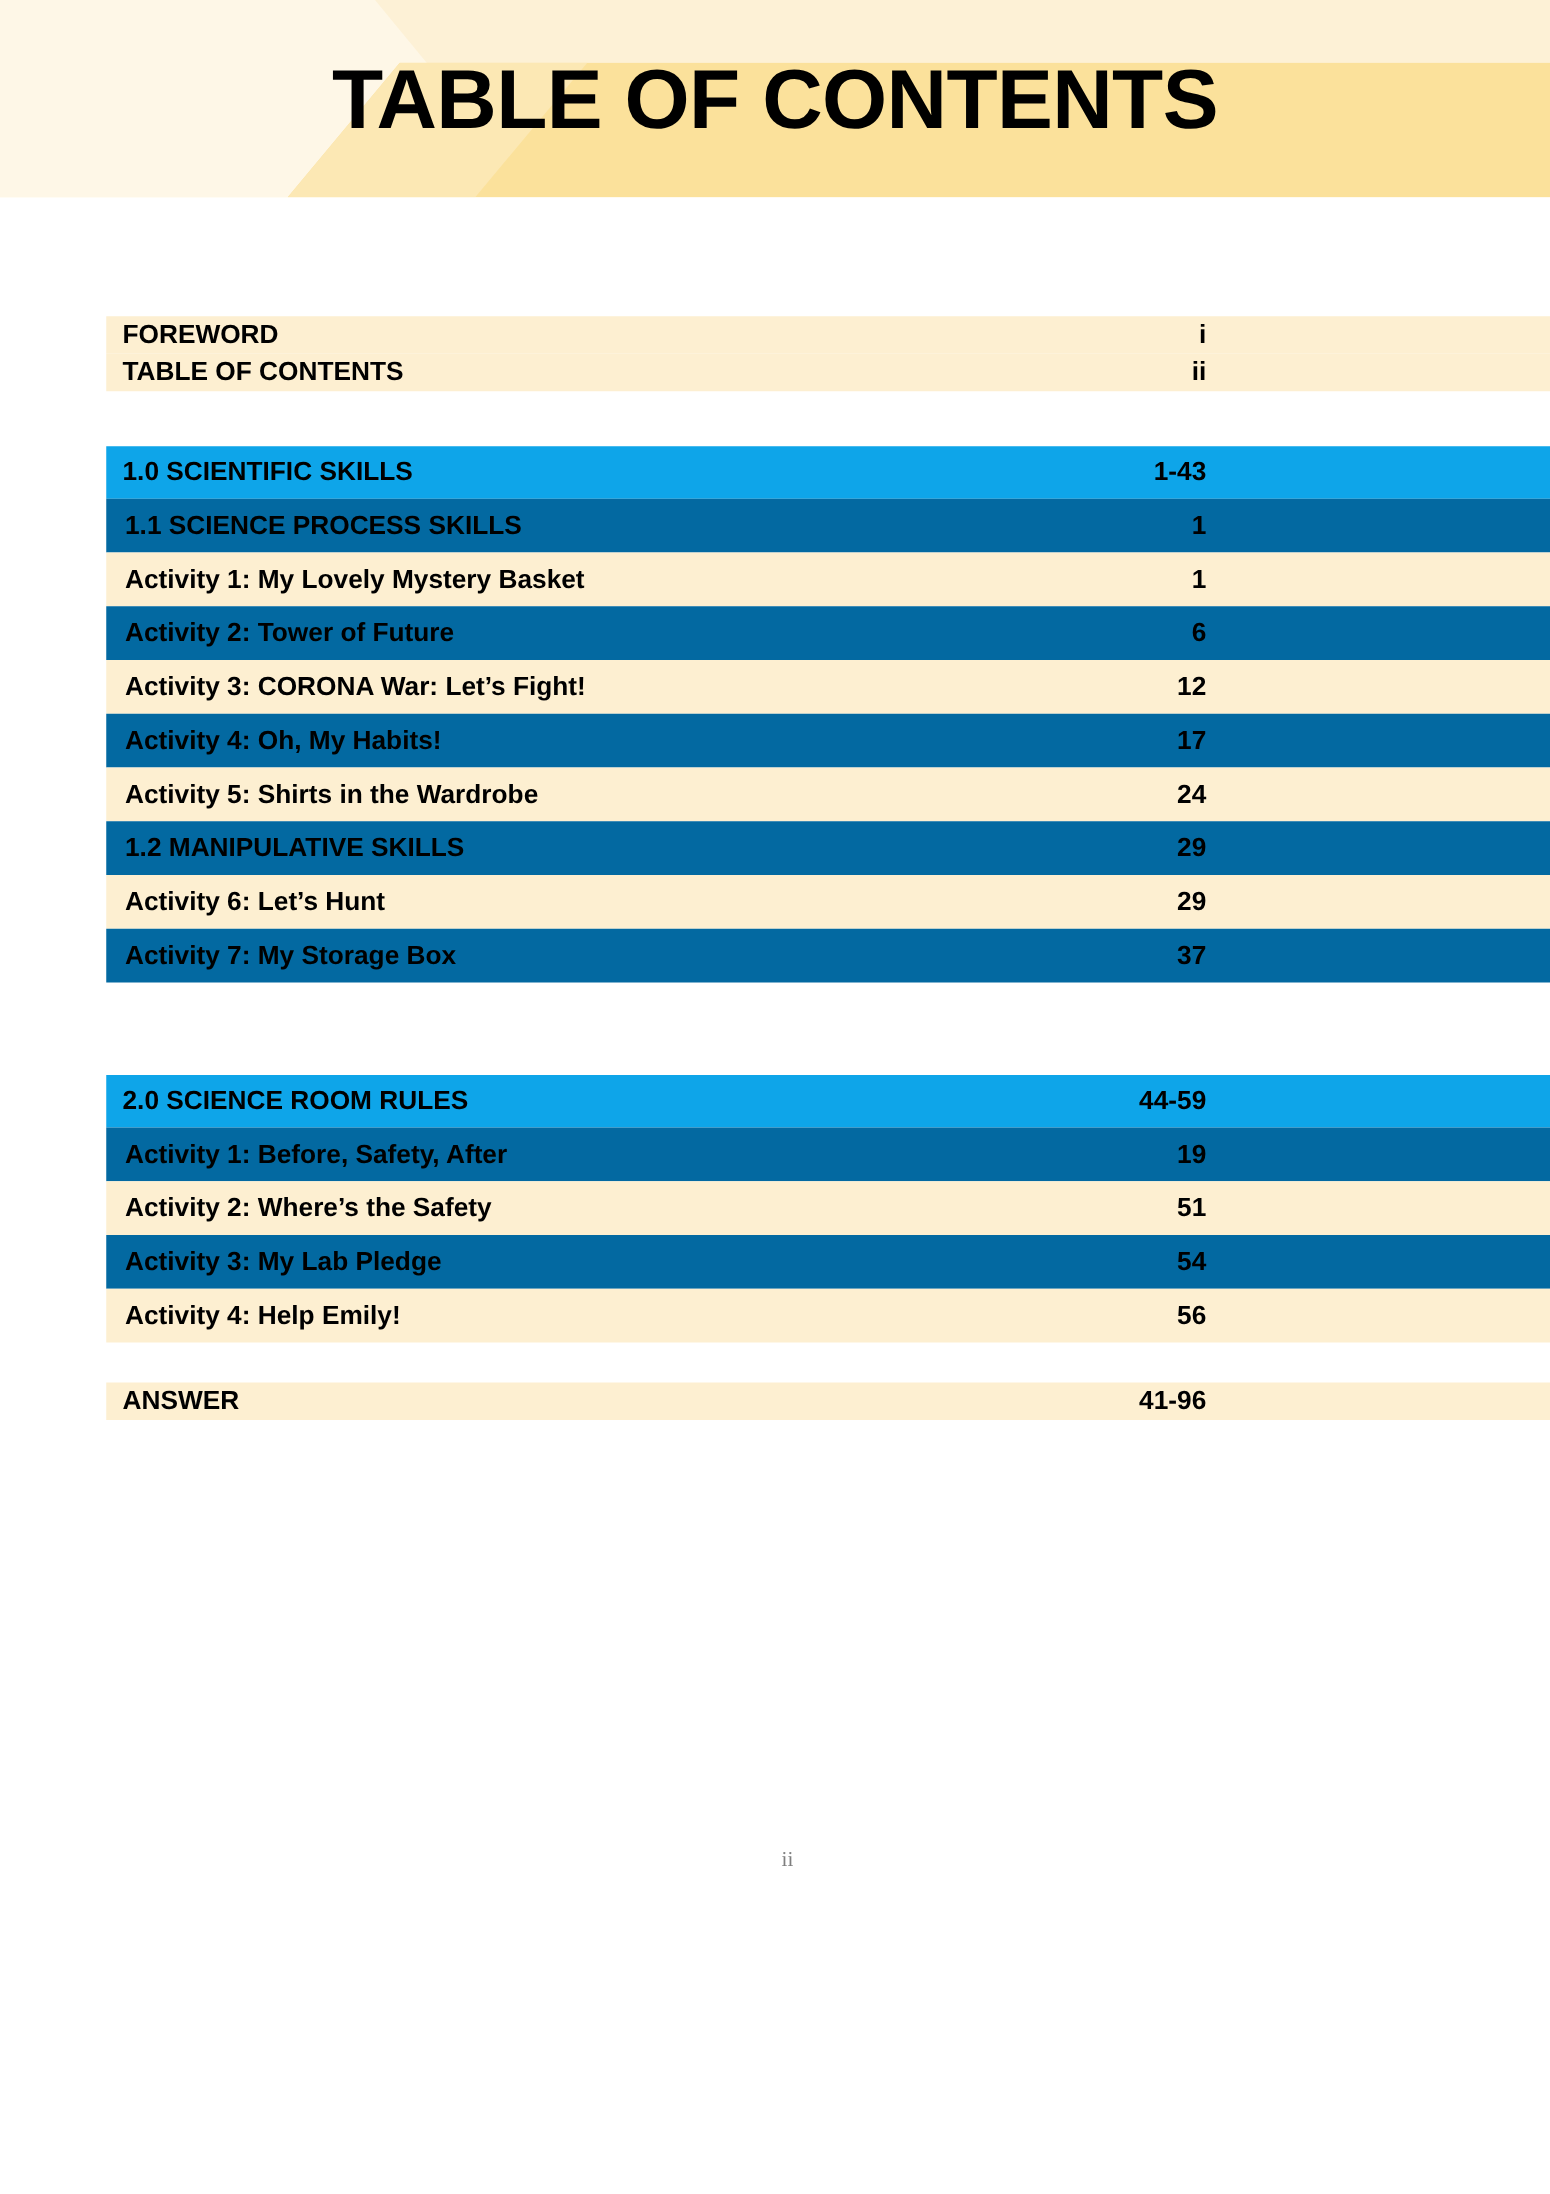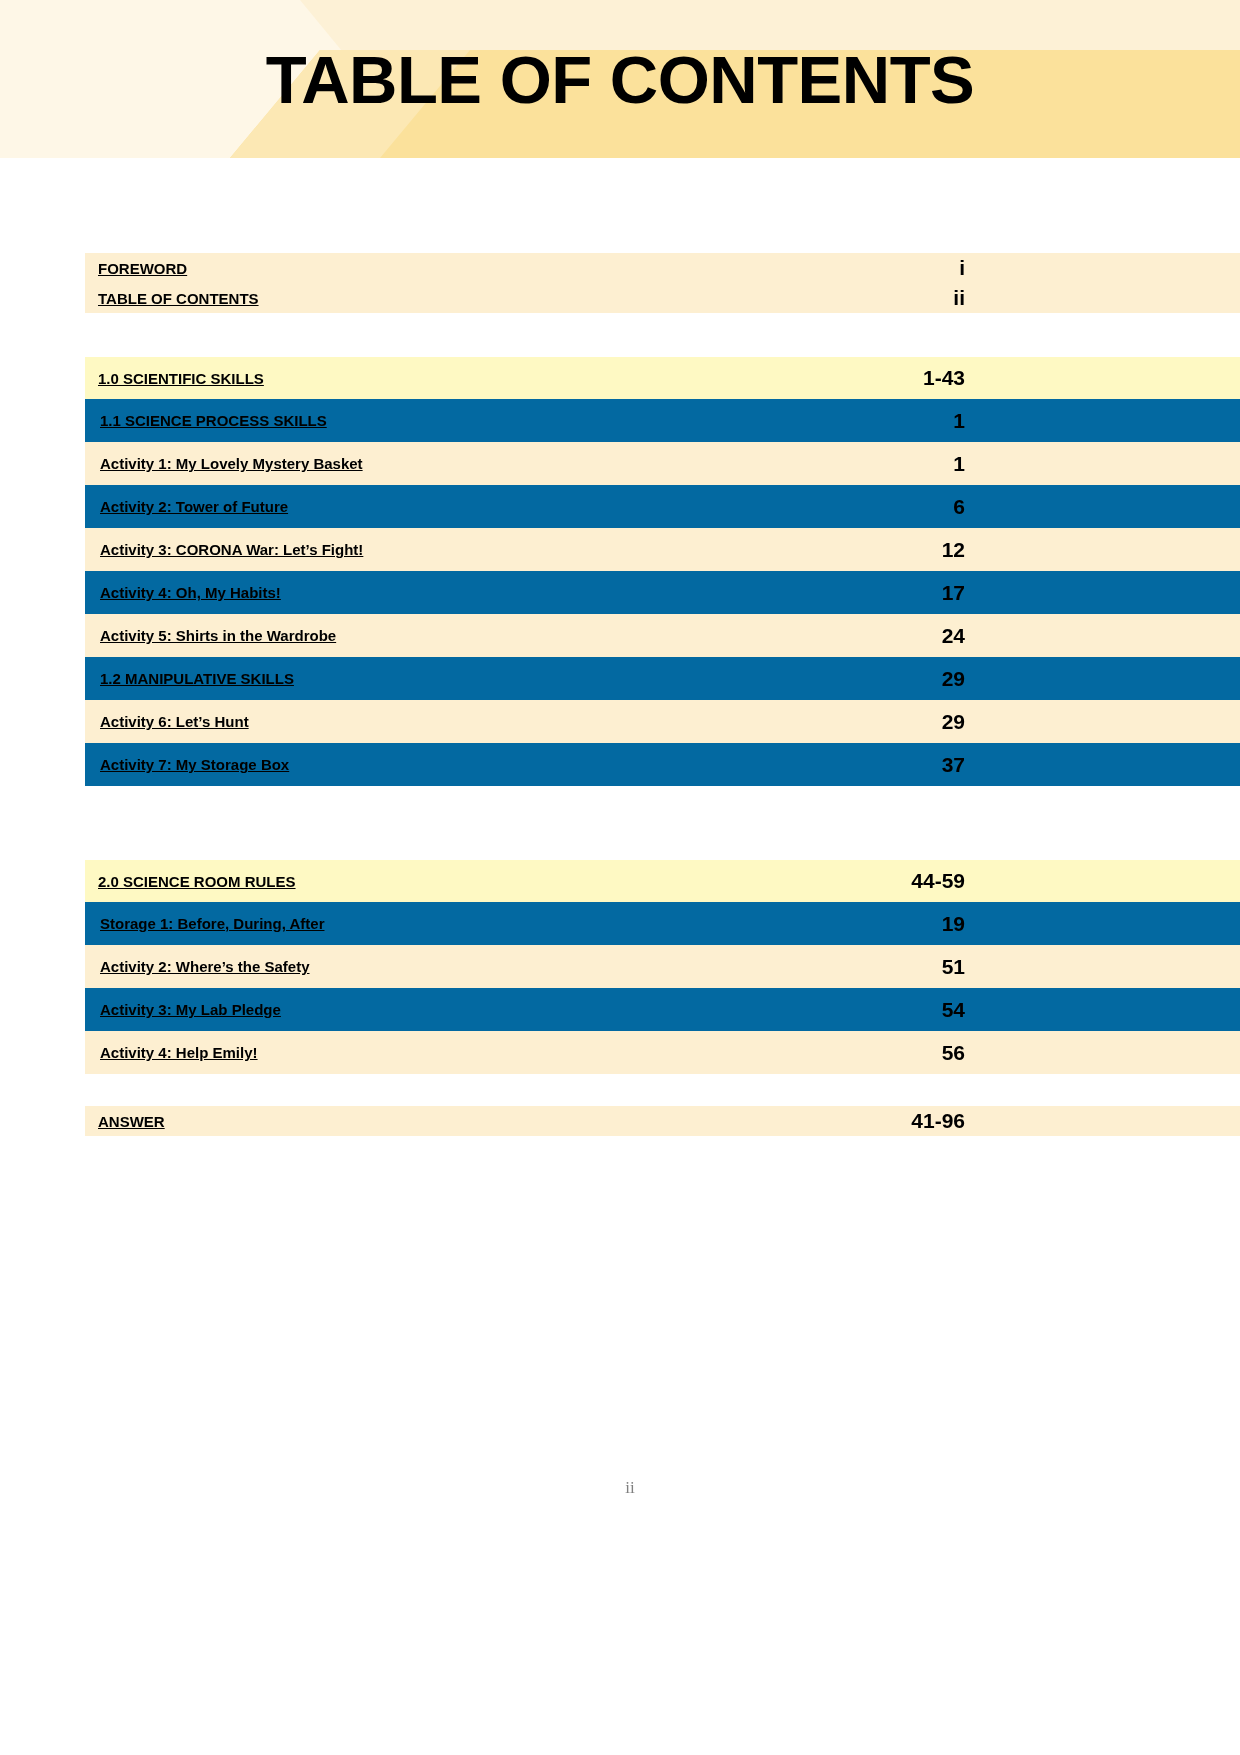--- a/index.html
+++ b/index.html
@@ -78,41 +78,40 @@
   }
   .row {
     position: relative;
     display: flex;
     align-items: center;
     width: 1155px;
     box-sizing: border-box;
   }
   .row .label {
     flex: 0 0 auto;
-    font-size: 15px;
+    font-size: 21px;
     font-weight: bold;
     color: #000000;
     white-space: nowrap;
-    text-decoration: underline;
   }
   .row .page {
     position: absolute;
     left: 0;
     width: 880px;
     text-align: right;
     font-size: 21px;
     font-weight: bold;
     color: #000000;
     white-space: nowrap;
   }
 
   
   .bg-cream  { background: #FDEFD1; }
   .bg-white  { background: #0369a1; }
-  .bg-gold   { background: #fef9c3; }
+  .bg-gold   { background: #0ea5e9; }
 
   
   .ind-0 { padding-left: 13px; }
   .ind-2 { padding-left: 15px; }
 
   
   .h-compact { height: 30px; }
   .h-normal  { height: 43px; }
   .h-section { height: 42px; }
 
@@ -194,21 +193,21 @@
       <span class="page">37</span>
     </div>
   </div>
 
   <div class="toc-block" style="top:860px;">
     <div class="row bg-gold h-section ind-0">
       <span class="label">2.0 SCIENCE ROOM RULES</span>
       <span class="page">44-59</span>
     </div>
     <div class="row bg-white h-normal ind-2">
-      <span class="label">Storage 1: Before, During, After</span>
+      <span class="label">Activity 1: Before, Safety, After</span>
       <span class="page">19</span>
     </div>
     <div class="row bg-cream h-normal ind-2">
       <span class="label">Activity 2: Where’s the Safety</span>
       <span class="page">51</span>
     </div>
     <div class="row bg-white h-normal ind-2">
       <span class="label">Activity 3: My Lab Pledge</span>
       <span class="page">54</span>
     </div>

